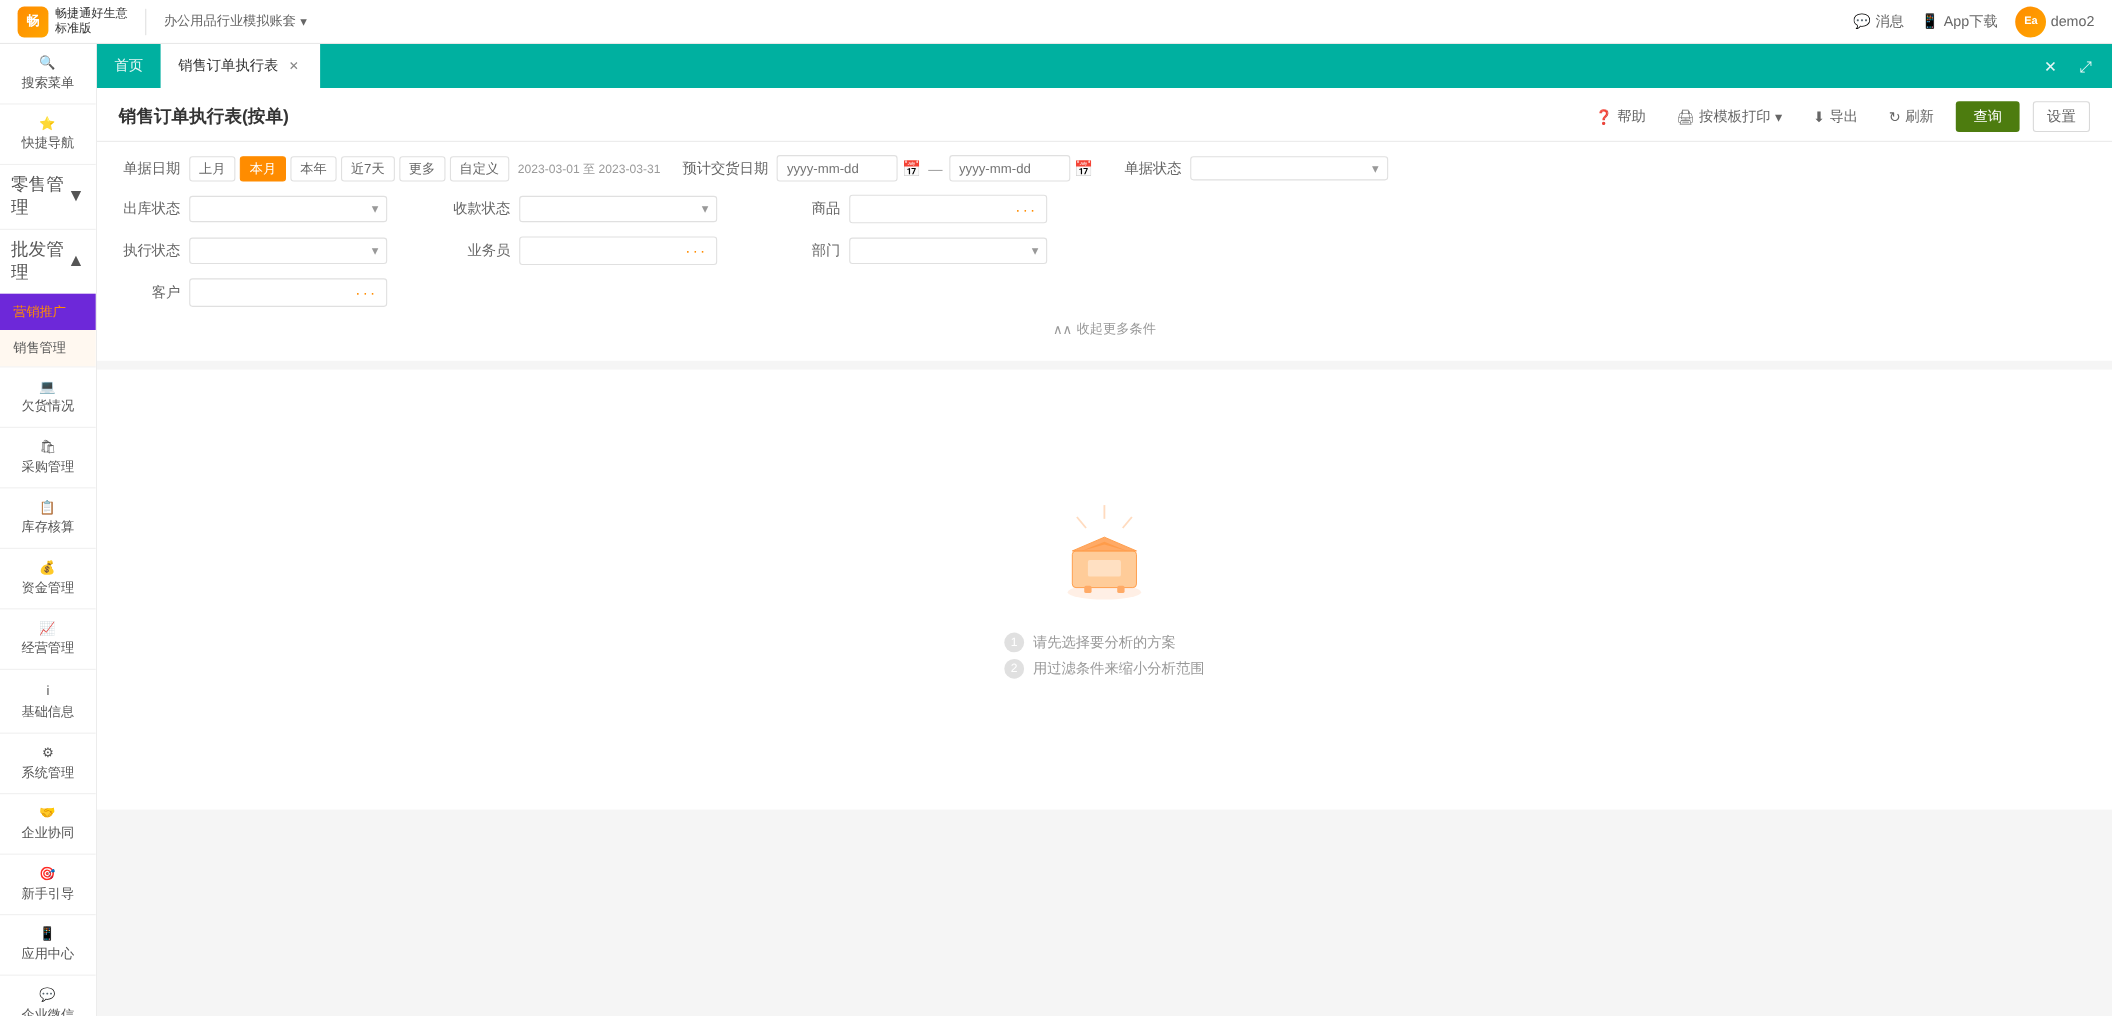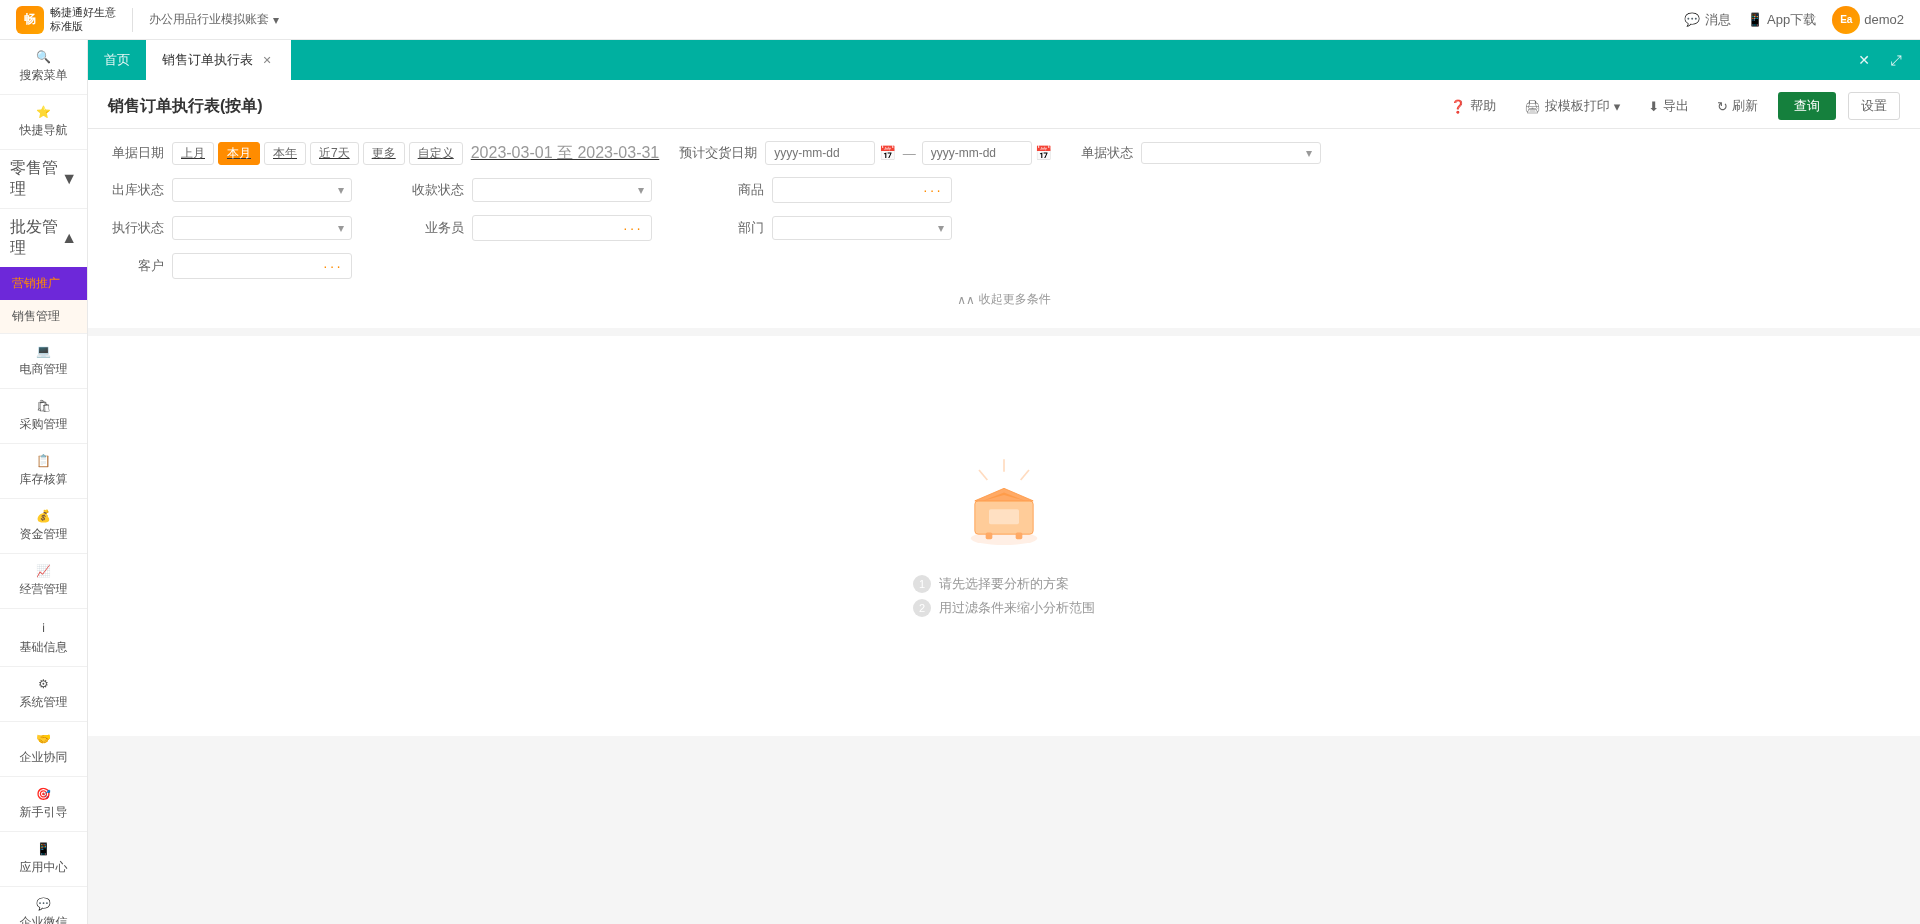--- a/index.html
+++ b/index.html
@@ -226,21 +226,21 @@
       display: flex;
       align-items: center;
       gap: 4px;
       color: #666;
       font-size: 13px;
       cursor: pointer;
       padding: 4px 8px;
       border-radius: 3px;
     }
     .page-action-btn.primary {
-      background: #15803d;
+      background: #4d7c0f;
       color: white;
       padding: 5px 16px;
       border-radius: 3px;
     }
     .page-action-btn.settings {
       border: 1px solid #d9d9d9;
       color: #666;
       padding: 4px 12px;
       border-radius: 3px;
     }
@@ -348,21 +348,20 @@
       font-size: 13px;
       white-space: nowrap;
       min-width: 60px;
       text-align: right;
     }
     .search-field-value {
       flex: 1;
       display: flex;
       align-items: center;
       gap: 4px;
-      text-decoration: underline;
     }
     .date-range {
       display: flex;
       align-items: center;
       gap: 4px;
     }
     .date-btn {
       padding: 2px 8px;
       font-size: 12px;
       border: 1px solid #e0e0e0;
@@ -574,21 +573,21 @@
         <span>▲</span>
       </div>
       <div class="sidebar-sub">
         <div class="sidebar-sub-item active">营销推广</div>
         <div class="sidebar-sub-item">销售管理</div>
       </div>
     </div>
 
     <div class="sidebar-item">
       <span>💻</span>
-      <span>电商管理</span>
+      <span>欠货情况</span>
     </div>
 
     <div class="sidebar-item">
       <span>🛍</span>
       <span>采购管理</span>
     </div>
 
     <div class="sidebar-item">
       <span>📋</span>
       <span>库存核算</span>
@@ -703,21 +702,21 @@
               <div class="search-field-label">单据日期</div>
               <div class="search-field-value">
                 <div class="date-range">
                   <button class="date-btn">上月</button>
                   <button class="date-btn active">本月</button>
                   <button class="date-btn">本年</button>
                   <button class="date-btn">近7天</button>
                   <button class="date-btn">更多</button>
                   <button class="date-btn">自定义</button>
                 </div>
-                <div style="font-size:16px;color:#999;margin-left:4px;">2023-03-01 至 2023-03-31</div>
+                <div style="font-size:11px;color:#999;margin-left:4px;">2023-03-01 至 2023-03-31</div>
               </div>
             </div>
 
             <div class="search-field">
               <div class="search-field-label">预计交货日期</div>
               <div class="date-input-wrapper">
                 <input type="text" class="date-input" placeholder="yyyy-mm-dd" style="">
                 <span class="date-icon">📅</span>
                 <span class="date-sep">—</span>
                 <input type="text" class="date-input" placeholder="yyyy-mm-dd" style="">

